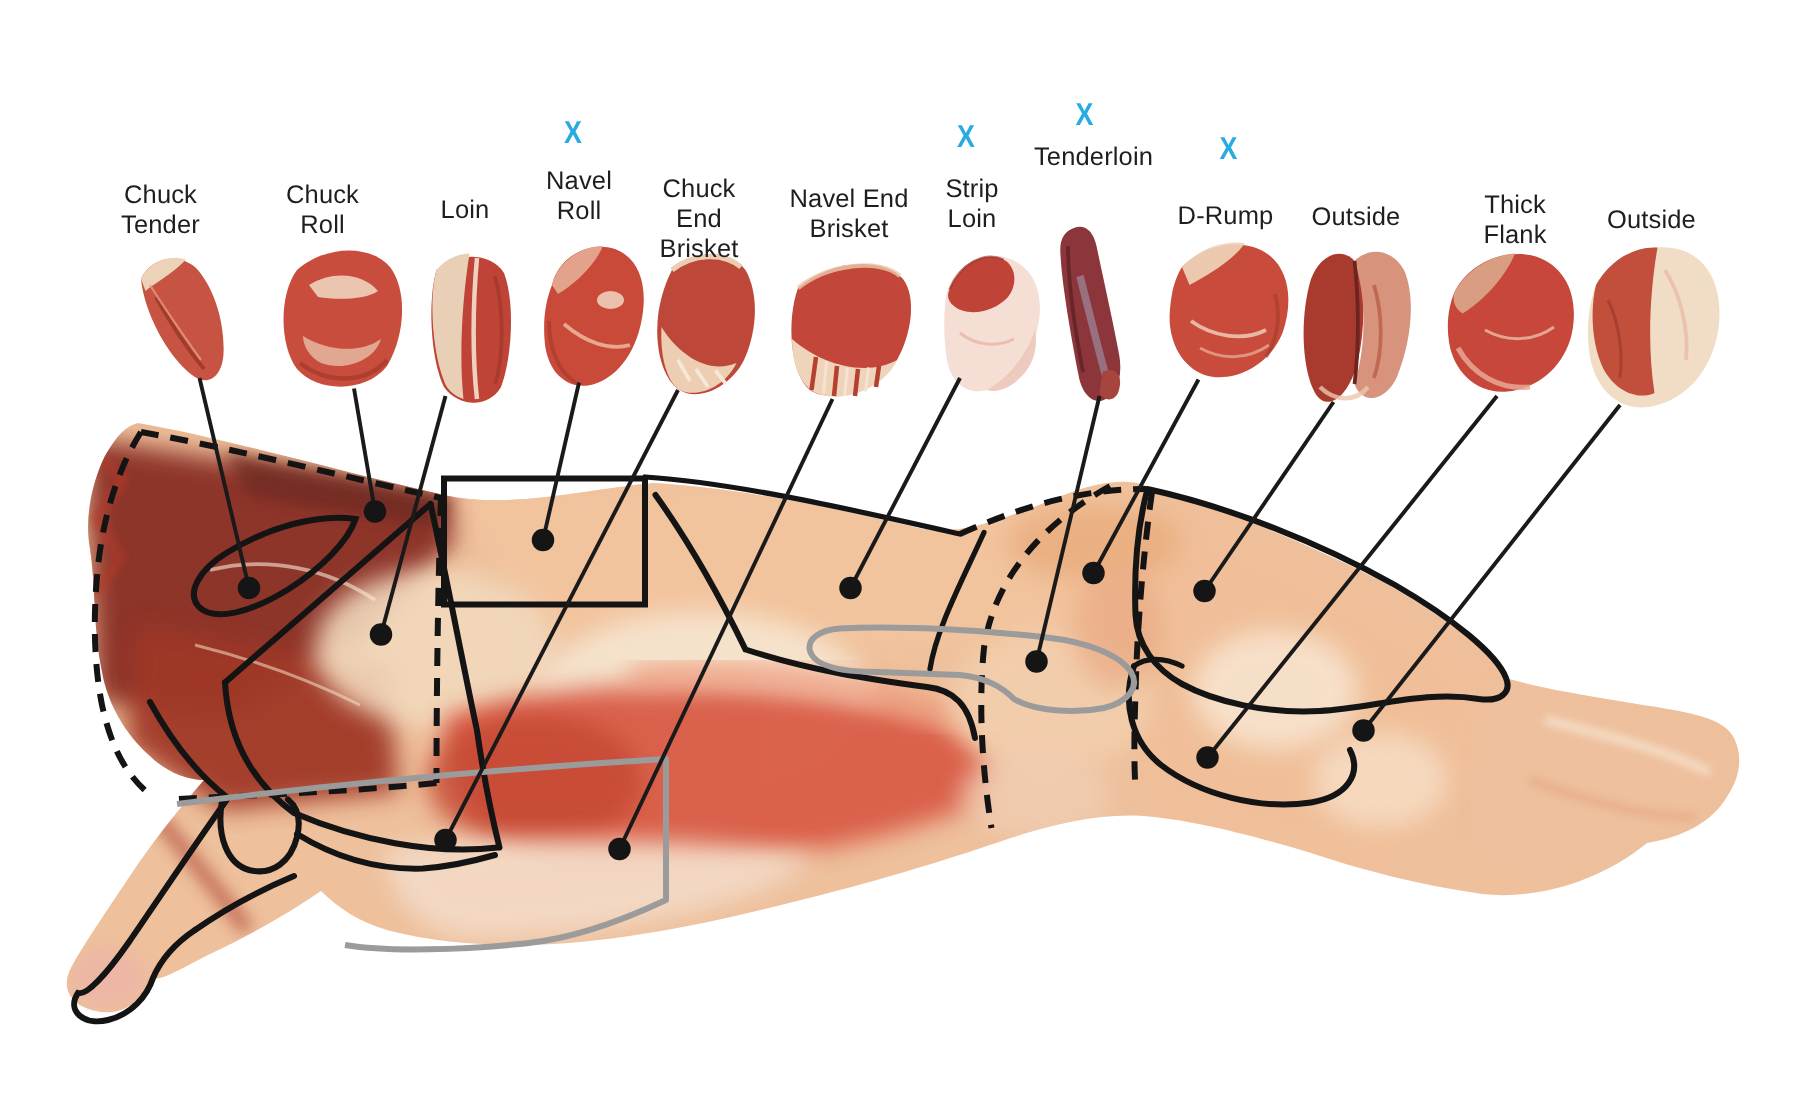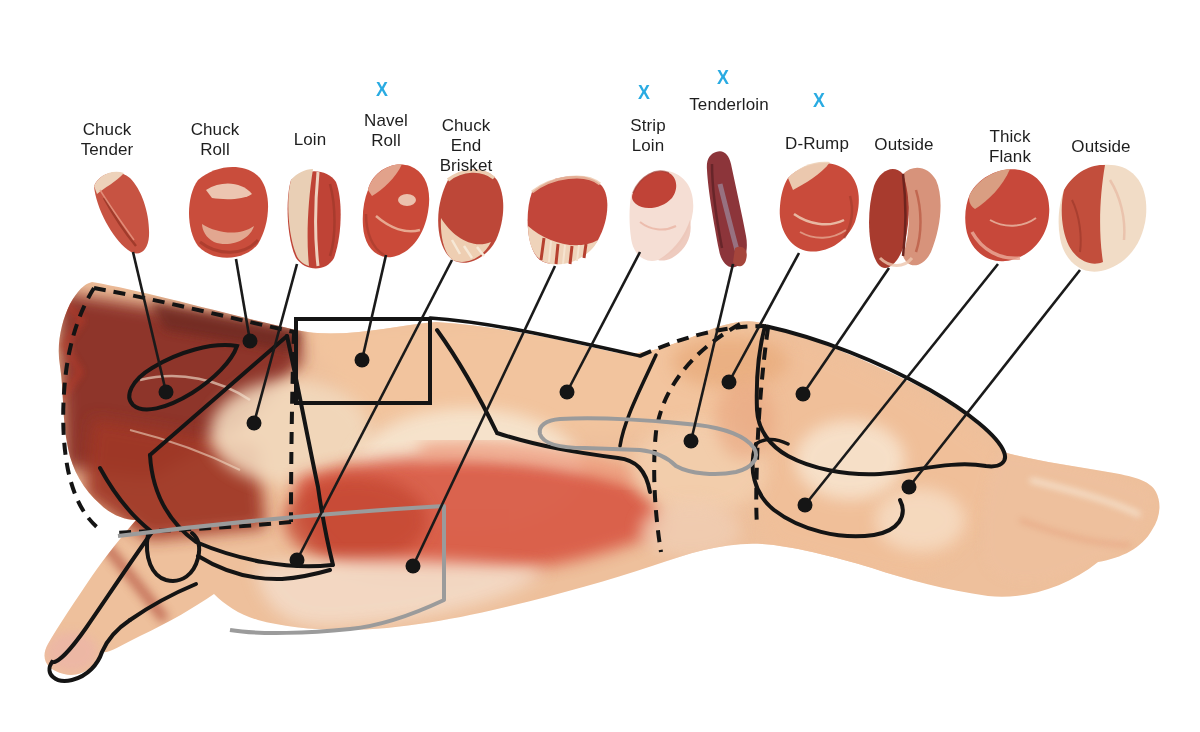--- a/index.html
+++ b/index.html
@@ -231,20 +231,21 @@
         <line x1="1080" y1="270" x2="909" y2="487" stroke="#1a1a1a" stroke-width="2.6"></line>
         <circle cx="909" cy="487" r="7.5" fill="#151515"></circle>
       </g>
   </svg>
 
   <div class="cut-label" style="left:72px;top:120px;width:70px">Chuck Tender</div>
   <div class="cut-label" style="left:185px;top:120px;width:60px">Chuck Roll</div>
   <div class="cut-label" style="left:280px;top:130px;width:60px">Loin</div>
   <div class="cut-label" style="left:361px;top:111px;width:50px">Navel Roll</div>
   <div class="cut-label" style="left:424px;top:116px;width:84px">Chuck End Brisket</div>
+  <div class="cut-label" style="left:522px;top:123px;width:88px">Navel End Brisket</div>
   <div class="cut-label" style="left:625px;top:116px;width:46px">Strip Loin</div>
   <div class="cut-label" style="left:684px;top:95px;width:90px">Tenderloin</div>
   <div class="cut-label" style="left:782px;top:134px;width:70px">D-Rump</div>
   <div class="cut-label" style="left:869px;top:135px;width:70px">Outside</div>
   <div class="cut-label" style="left:985px;top:127px;width:50px">Thick Flank</div>
   <div class="cut-label" style="left:1066px;top:137px;width:70px">Outside</div>
 
   <div class="x-mark" style="left:375px;top:77px">X</div>
   <div class="x-mark" style="left:637px;top:80px">X</div>
   <div class="x-mark" style="left:716px;top:65px">X</div>

